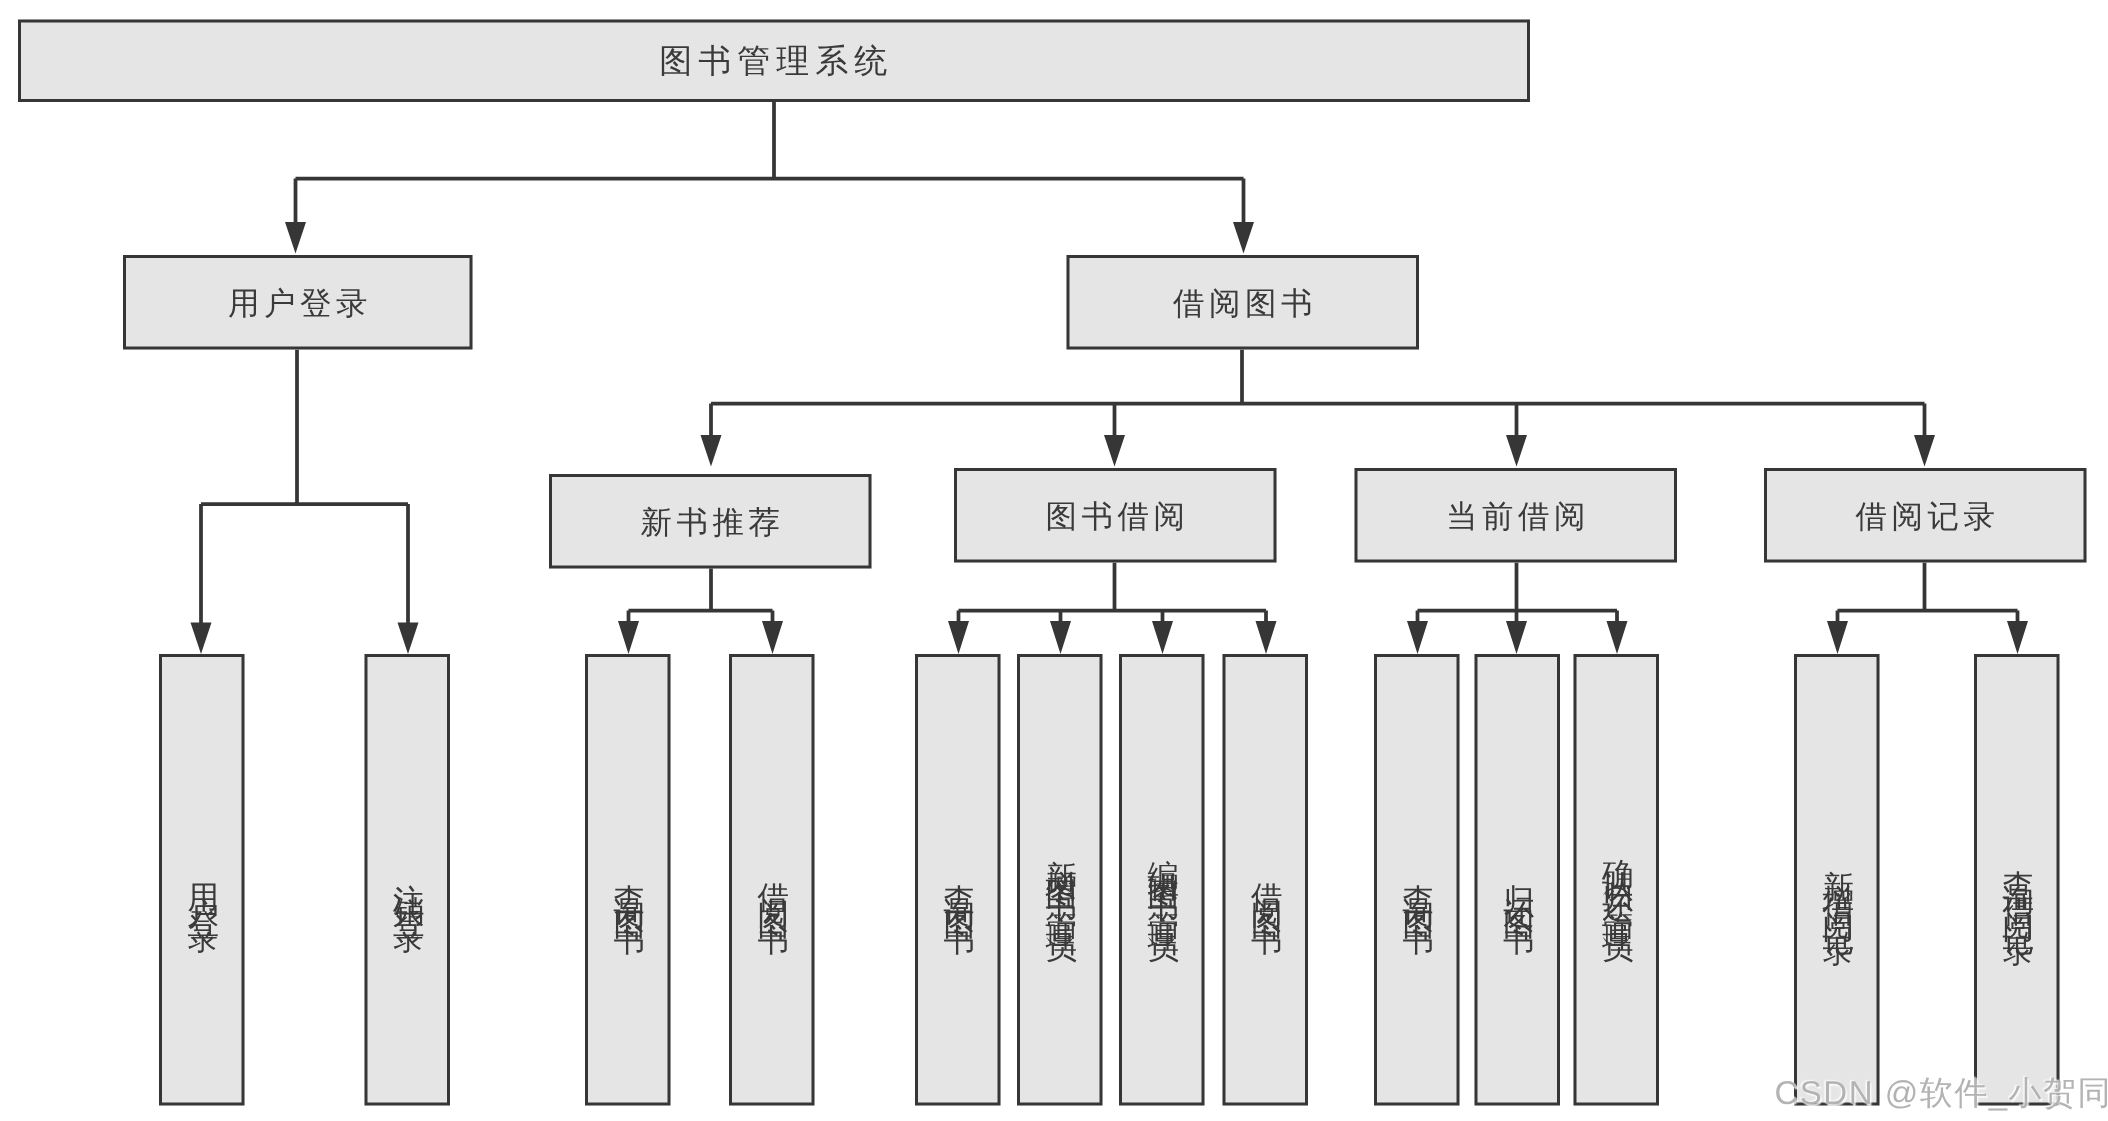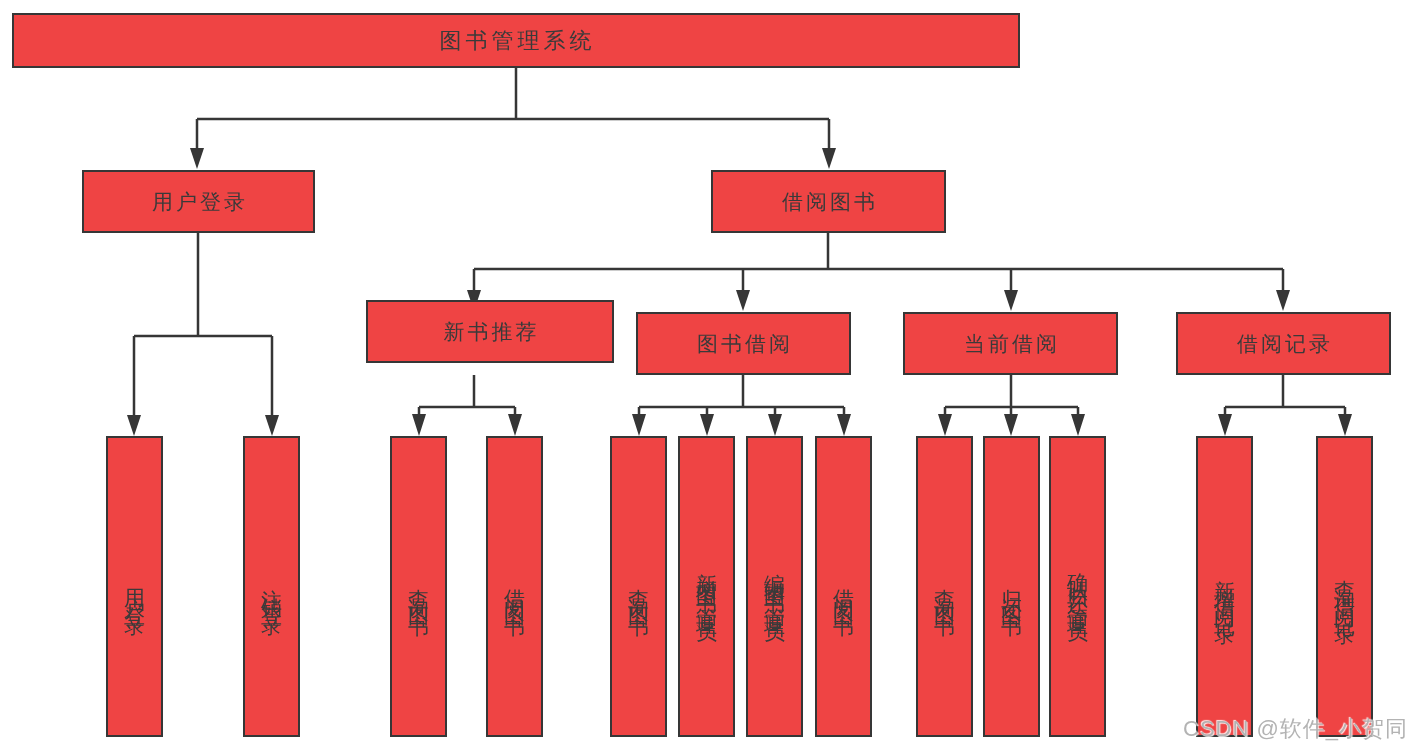--- a/index.html
+++ b/index.html
@@ -18,21 +18,21 @@
   #wires {
     position: absolute;
     left: 0; top: 0;
     width: 1405px;
     height: 747px;
   }
   .node {
     position: absolute;
     box-sizing: border-box;
     border: 2px solid #363636;
-    background: #ef4444;
+    background: #e5e5e5;
     color: #3a3a3a;
     display: flex;
     align-items: center;
     justify-content: center;
     text-align: center;
     white-space: nowrap;
   }
   .h {
     font-size: 21px;
     letter-spacing: 3px;
@@ -92,21 +92,21 @@
 
     <path d="M1283,375 V407 M1225,407 H1345 M1225,407 V416 M1345,407 V416"></path>
     <path stroke="none" fill="#363636" d="M1218,414 h14 l-7,22 z M1338,414 h14 l-7,22 z"></path>
   </svg>
 
   <div class="node h root" style="left:12px; top:13px; width:1008px; height:55px;">图书管理系统</div>
 
   <div class="node h" style="left:82px; top:170px; width:233px; height:63px;">用户登录</div>
   <div class="node h" style="left:711px; top:170px; width:235px; height:63px;">借阅图书</div>
 
-  <div class="node h" style="left:366px; top:300px; width:248px; height:63px;">新书推荐</div>
+  <div class="node h" style="left:366px; top:316px; width:215px; height:63px;">新书推荐</div>
   <div class="node h" style="left:636px; top:312px; width:215px; height:63px;">图书借阅</div>
   <div class="node h" style="left:903px; top:312px; width:215px; height:63px;">当前借阅</div>
   <div class="node h" style="left:1176px; top:312px; width:215px; height:63px;">借阅记录</div>
 
   <div class="node v" style="left:106px; top:436px; width:57px; height:301px;">用户登录</div>
   <div class="node v" style="left:243px; top:436px; width:57px; height:301px;">注销登录</div>
 
   <div class="node v" style="left:390px; top:436px; width:57px; height:301px;">查询图书</div>
   <div class="node v" style="left:486px; top:436px; width:57px; height:301px;">借阅图书</div>
 

